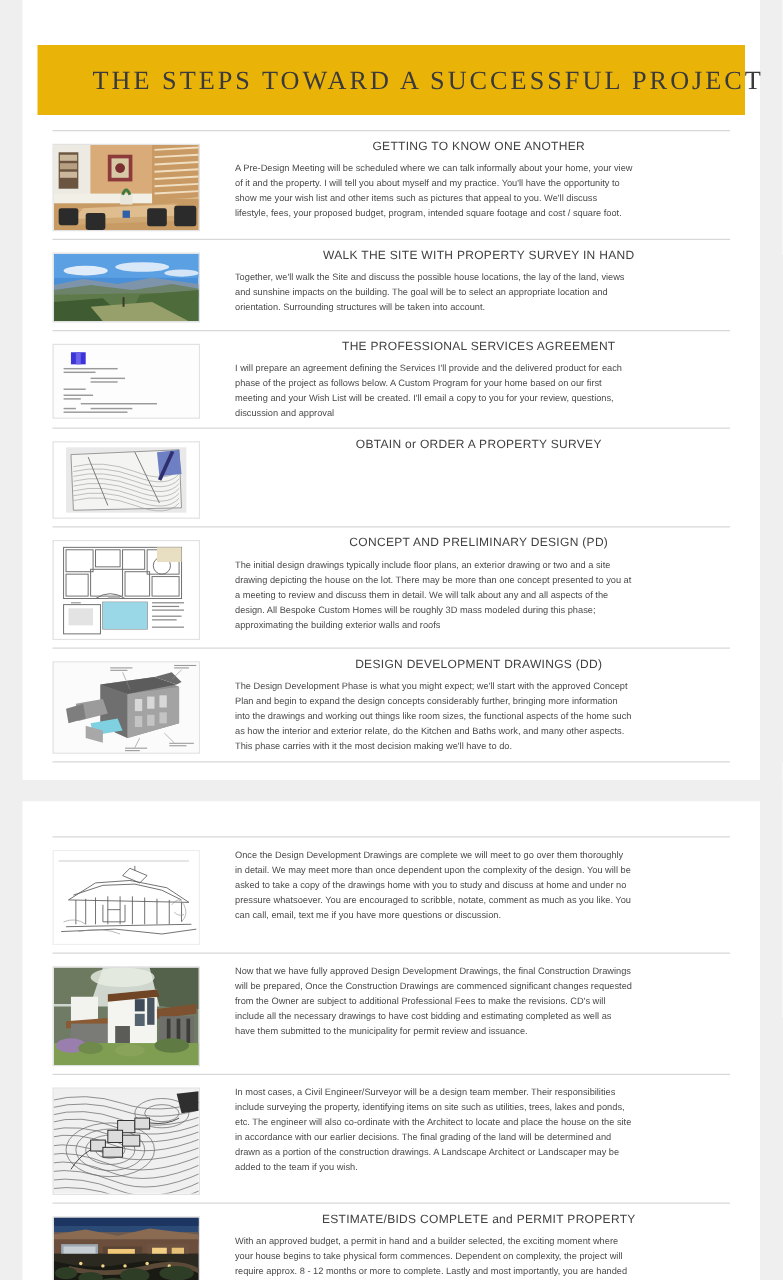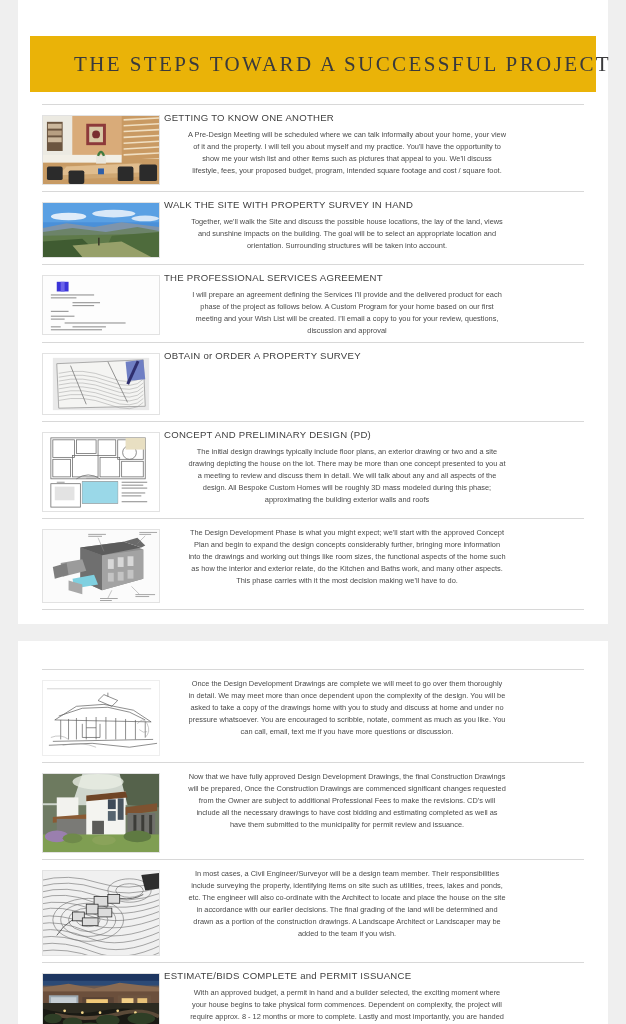--- a/index.html
+++ b/index.html
@@ -66,31 +66,31 @@
     overflow: hidden;
     position: relative;
   }
   .thumb svg { display:block; width:100%; height:100%; }
 
   .step-body { flex: 1 1 auto; padding-top: 1px; }
   .step-title {
     font-size: 9.6px;
     color: #404040;
     letter-spacing: 0.25px;
-    margin: 0 0 5px 0;
+    margin: 0 0 5px 18px;
     font-weight: 400;
     line-height: 1.1;
+    text-align: center;
   }
   .step-text {
     font-size: 7.4px;
     color: #4a4a4a;
     line-height: 1.62;
     margin: 0 0 0 24px;
     max-width: 318px;
-    text-align: center;
   }
 </style>
 </head>
 <body>
 
 <div class="doc">
 
   <div class="page" id="page1">
 
     <div class="banner">
@@ -304,20 +304,21 @@
                   <rect x="98" y="4" width="12" height="0.9"></rect>
                 <rect x="58" y="70" width="18" height="0.9"></rect>
                   <rect x="58" y="72" width="12" height="0.9"></rect>
                 <rect x="94" y="66" width="20" height="0.9"></rect>
                   <rect x="94" y="68" width="14" height="0.9"></rect>
               </g>
             </svg>
           </div>
         </div>
         <div class="step-body">
+          <div class="step-title">DESIGN DEVELOPMENT DRAWINGS (DD)</div>
           <div class="step-text">The Design Development Phase is what you might expect; we'll start with the approved Concept Plan and begin to expand the design concepts considerably further, bringing more information into the drawings and working out things like room sizes, the functional aspects of the home such as how the interior and exterior relate, do the Kitchen and Baths work, and many other aspects. This phase carries with it the most decision making we'll have to do.</div>
         </div>
       </div>
 
     </div>
   </div>
 
   <div id="page-gap"></div>
 
   <div class="page" id="page2">
@@ -481,21 +482,21 @@
                 <ellipse cx="10" cy="46" rx="9" ry="5"></ellipse>
                 <ellipse cx="30" cy="50" rx="10" ry="5"></ellipse>
                 <ellipse cx="66" cy="48" rx="12" ry="6"></ellipse>
                 <ellipse cx="100" cy="46" rx="14" ry="6"></ellipse>
                 <ellipse cx="48" cy="56" rx="14" ry="6"></ellipse>
               </g>
             </svg>
           </div>
         </div>
         <div class="step-body">
-          <div class="step-title">ESTIMATE/BIDS COMPLETE and PERMIT ISSUANCE</div>
+          <div class="step-title">ESTIMATE/BIDS COMPLETE and PERMIT PROPERTY</div>
           <div class="step-text">With an approved budget, a permit in hand and a builder selected, the exciting moment where your house begins to take physical form commences. Dependent on complexity, the project will require approx. 8 - 12 months or more to complete. Lastly and most importantly, you are handed the keys to your home.</div>
         </div>
       </div>
 
     </div>
   </div>
 
 </div>
 
 </body></html>

